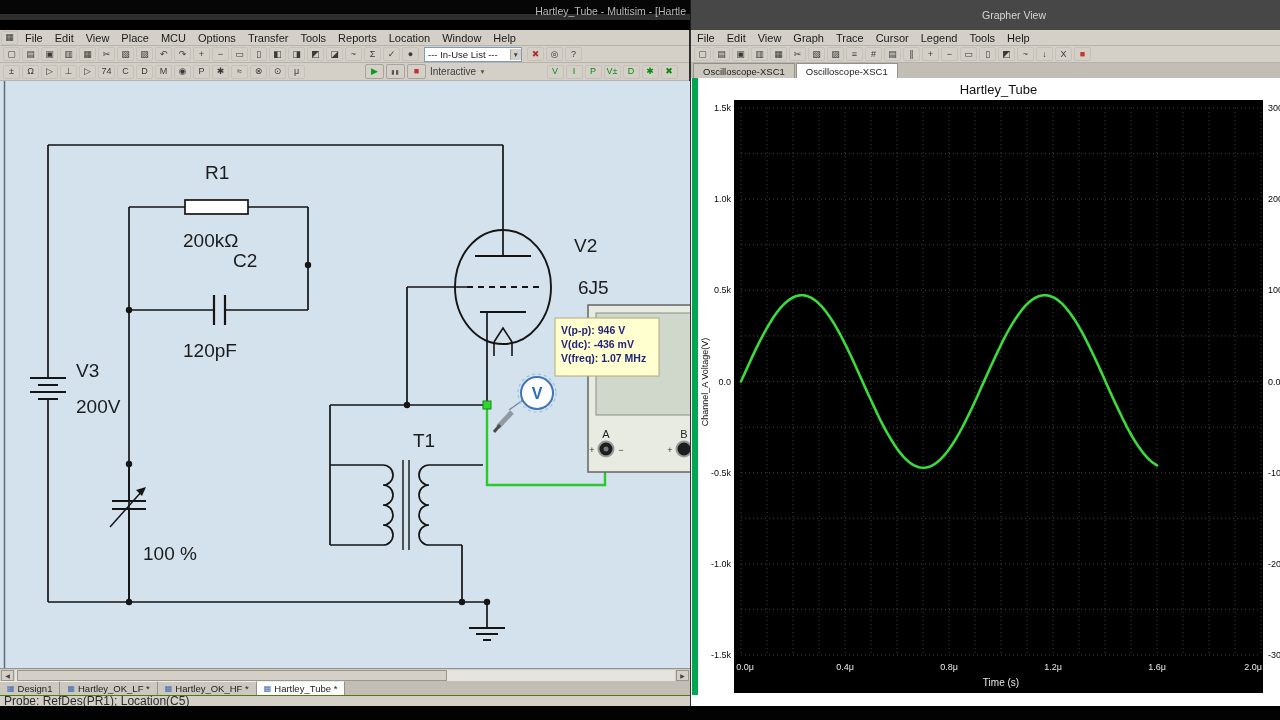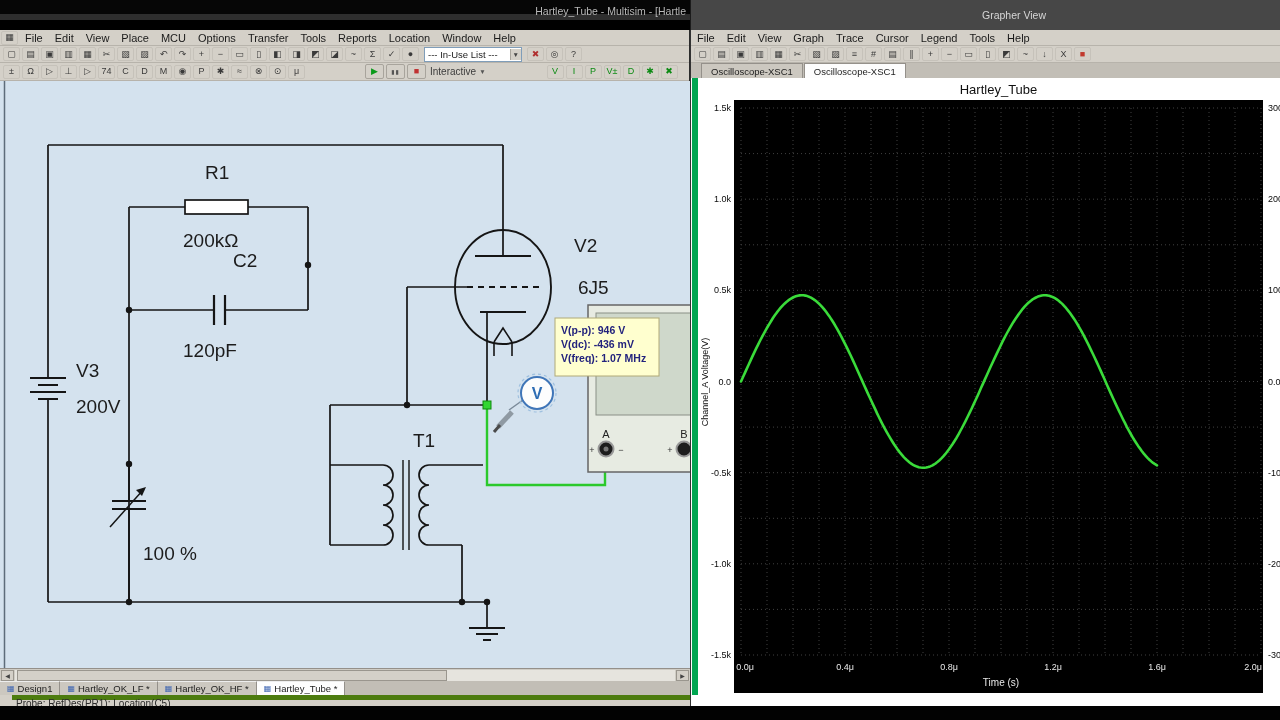--- a/index.html
+++ b/index.html
@@ -53,30 +53,30 @@
     background:#d4d0c8;border:1px solid #9a968e;margin:0 1px}
   .htrack{flex:1;height:11px;background:#e6e4de;position:relative}
   .hthumb{position:absolute;left:2px;top:0;width:430px;height:11px;background:#d4d0c8;border:1px solid #9a968e}
 
   .ms-tabs{position:absolute;left:0;top:651px;width:690px;height:14px;background:#c2beb6;display:flex;align-items:flex-end}
   .mstab{display:inline-flex;align-items:center;height:14px;padding:0 7px;font-size:9.5px;color:#1d1d1d;
     background:#ccc8c0;border-right:1px solid #94908a;border-top:1px solid #eee;white-space:nowrap}
   .mstab.active{background:#fdfdfd}
   .tabicon{font-size:8px;color:#3a62b0;margin-right:3px}
 
-  .ms-status{position:absolute;left:12px;top:665px;width:690px;height:11px;background:#d4d0c8;border-top:5px solid #4d7c0f;
-    font-size:10px;color:#2a2a2a;padding:0 4px;display:flex;align-items:center}
+  .ms-status{position:absolute;left:0;top:665px;width:690px;height:11px;background:#d4d0c8;border-top:1px solid #4d7c0f;
+    font-size:12px;color:#2a2a2a;padding:0 4px;display:flex;align-items:center}
 
   
   .gr-window{left:690px;top:30px;width:590px;height:676px;background:#d4d0c8;border-left:1px solid #333}
   .gr-menubar{position:absolute;left:0;top:0;width:100%;height:16px;display:flex;align-items:center;
     background:#d4d0c8;border-bottom:1px solid #b7b3ab;font-size:11px}
   #gr-tb{position:absolute;left:0;top:16px;width:100%;height:17px;display:flex;align-items:center;
     background:#d4d0c8;border-bottom:1px solid #b7b3ab;padding-left:2px}
-  .gr-tabs{position:absolute;left:0;top:33px;width:100%;height:15px;background:#c2beb6;display:flex;align-items:center;padding-left:10px}
+  .gr-tabs{position:absolute;left:0;top:33px;width:100%;height:15px;background:#c2beb6;display:flex;align-items:center;padding-left:2px}
   .grtab{display:inline-flex;align-items:center;height:15px;padding:0 9px;font-size:9.5px;color:#1d1d1d;
     background:#ccc8c0;border:1px solid #94908a;border-bottom:none;margin-right:1px;white-space:nowrap}
   .grtab.active{background:#fdfdfd}
   .gr-page{position:absolute;left:0;top:48px;width:590px;height:628px;background:#fff;overflow:hidden}
   .green-strip{position:absolute;left:1px;top:0;width:6px;height:617px;background:#00a651}
   .gr-title{position:absolute;left:43px;top:4px;width:529px;text-align:center;font-size:13px;font-weight:normal;color:#101010}
   .gr-ylabel{position:absolute;left:14px;top:304px;transform:translate(-50%,-50%) rotate(-90deg);
     font-size:9px;color:#101010;white-space:nowrap}
   #plot-area{position:absolute;left:0;top:0;width:590px;height:628px}
 

